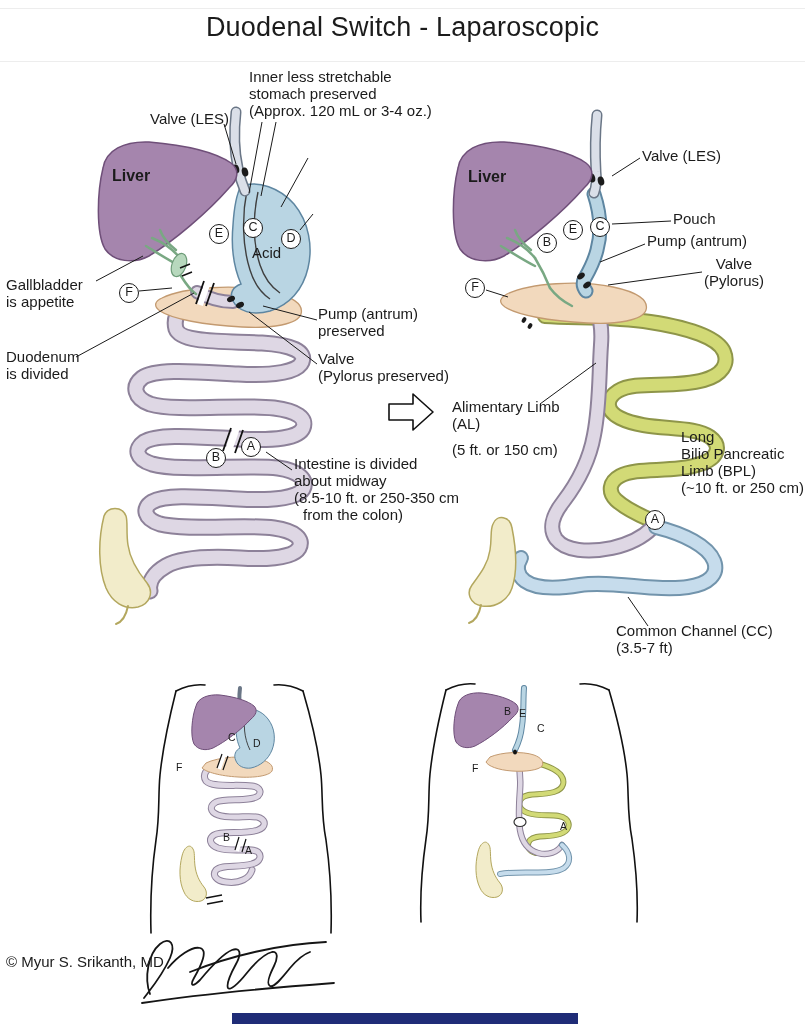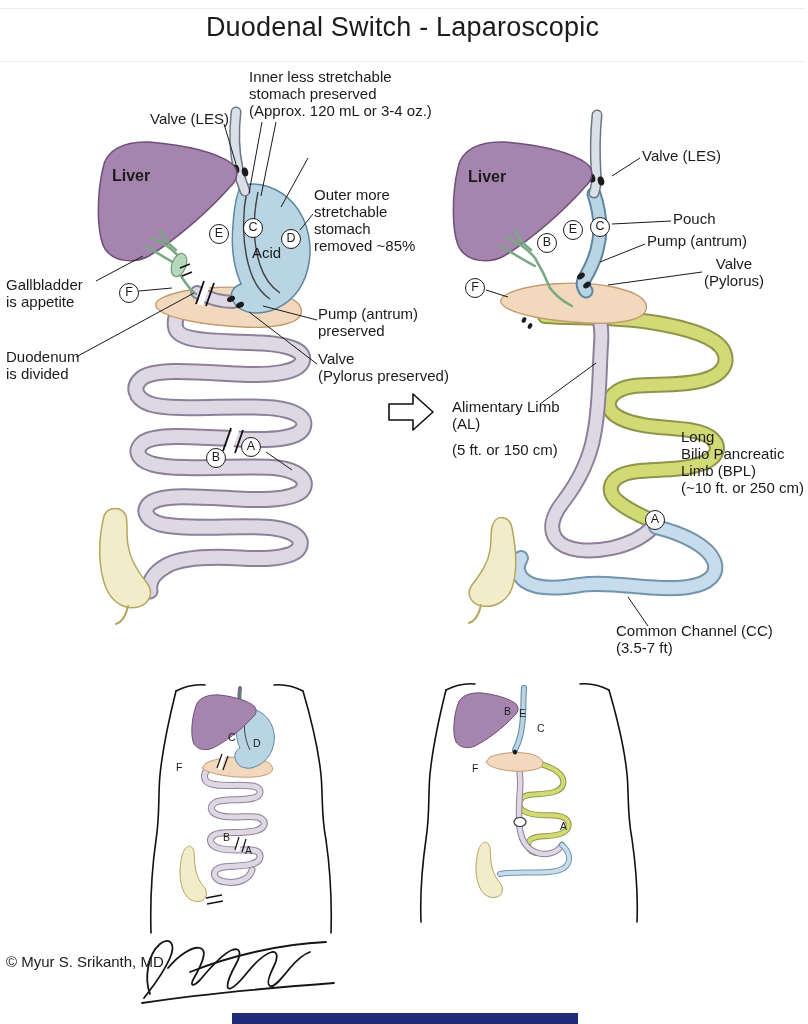--- a/index.html
+++ b/index.html
@@ -198,43 +198,43 @@
 
     <rect x="232" y="1013" width="346" height="11" fill="#1f2c77"></rect>
   </svg>
 
   <div class="label" style="left:249px;top:68px">
     <div>Inner less stretchable</div>
     <div>stomach preserved</div>
     <div class="small">(Approx. 120 mL or 3-4 oz.)</div>
   </div>
   <div class="label" style="left:150px;top:110px">Valve (LES)</div>
-  <div class="label" style="left:314px;top:186px">
-    <div>Outer more</div>
-    <div>stretchable</div>
-    <div>stomach</div>
-    <div>removed ~85%</div>
-  </div>
   <div class="label organ" style="left:112px;top:167px">Liver</div>
   <div class="label" style="left:252px;top:244px">Acid</div>
   <div class="label" style="left:6px;top:276px">
     <div>Gallbladder</div>
     <div>is appetite</div>
   </div>
   <div class="label" style="left:6px;top:348px">
     <div>Duodenum</div>
     <div>is divided</div>
   </div>
   <div class="label" style="left:318px;top:305px">
     <div>Pump (antrum)</div>
     <div>preserved</div>
   </div>
   <div class="label" style="left:318px;top:350px">
     <div>Valve</div>
     <div class="small">(Pylorus preserved)</div>
+  </div>
+  <div class="label" style="left:294px;top:455px">
+    <div>Intestine is divided</div>
+    <div>about midway</div>
+    <div class="small">(8.5-10 ft. or 250-350 cm</div>
+    <div class="small indent">from the colon)</div>
   </div>
 
   <div class="label organ" style="left:468px;top:168px">Liver</div>
   <div class="label" style="left:642px;top:147px">Valve (LES)</div>
   <div class="label" style="left:673px;top:210px">Pouch</div>
   <div class="label" style="left:647px;top:232px">Pump (antrum)</div>
   <div class="label center" style="left:702px;top:255px;width:64px">
     <div>Valve</div>
     <div class="small">(Pylorus)</div>
   </div>

